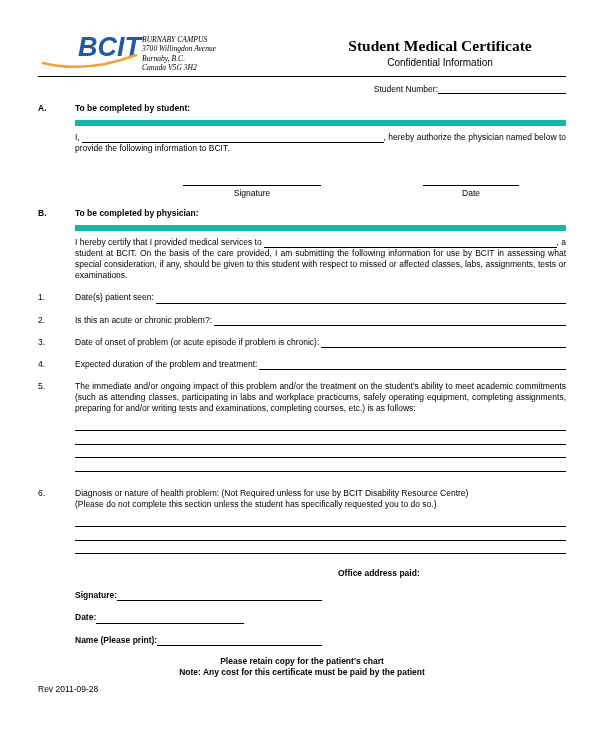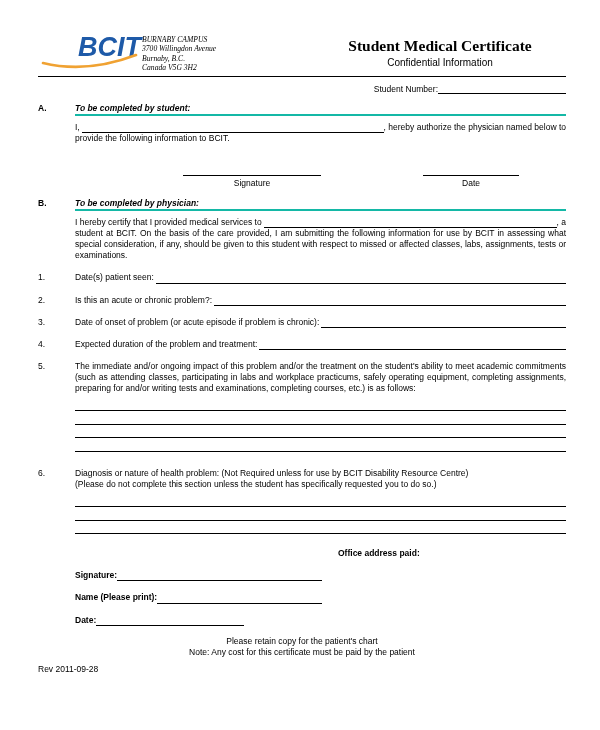--- a/index.html
+++ b/index.html
@@ -33,42 +33,42 @@
   .blank { border-bottom:1px solid #000; display:inline-block; height:10px; }
   .grow { flex:1 1 auto; }
   .row { display:flex; align-items:flex-end; }
   .just { text-align:justify; }
 
   .sn-row { display:flex; justify-content:flex-end; margin-top:7px; }
   .sn-blank { width:128px; }
 
   .sec { display:flex; margin-top:8px; }
   .col { width:37px; flex:0 0 37px; }
-  .sec-head { flex:1; border-bottom:2px solid #14b8a6; padding-bottom:0;font-style:italic; }
+  .sec-head { flex:1; border-bottom:6px solid #14b8a6; padding-bottom:6px; }
 
   .indent { margin-left:37px; }
   .para { margin-top:6px; }
 
   .sig-row { display:flex; margin-top:22px; margin-left:37px; }
   .sig-box { text-align:center; }
   .sig-box .line { border-bottom:1px solid #000; height:10px; }
   .sig-label { margin-top:2px; }
 
   .q { display:flex; margin-top:11px; }
   .q-body { flex:1;justify-content:flex-end; }
   .q .blank { margin-left:2px; }
 
   .wlines { margin-left:37px; margin-top:4px; }
   .wline { border-bottom:1px solid #000; height:13.5px; }
 
   .stamp-row { margin-top:14px; margin-left:300px; }
 
   .sig-field { display:flex; align-items:flex-end; margin-left:37px; margin-top:11px; }
 
-  .footer-note { text-align:center; font-weight:normal; }
+  .footer-note { text-align:center; font-weight:bold; }
   .fn1 { margin-top:10px; }
   .rev { margin-top:6px; }
 </style>
 </head>
 <body>
 
 <div class="page">
 
   <div class="header">
     <div class="logo">
@@ -193,25 +193,25 @@
 
   <div class="stamp-row">
     <span class="b">Office address paid:</span>
   </div>
 
   <div class="sig-field">
     <span class="b">Signature:</span>
     <span class="blank" style="width:205px;"></span>
   </div>
   <div class="sig-field">
+    <span class="b">Date:</span>
+    <span class="blank" style="width:148px;"></span>
+  </div>
+  <div class="sig-field">
     <span class="b">Name (Please print):</span>
     <span class="blank" style="width:165px;"></span>
-  </div>
-  <div class="sig-field">
-    <span class="b">Date:</span>
-    <span class="blank" style="width:148px;"></span>
   </div>
 
   <div class="footer-note fn1">Please retain copy for the patient's chart</div>
   <div class="footer-note">Note: Any cost for this certificate must be paid by the patient</div>
   <div class="rev">Rev 2011-09-28</div>
 
 </div>
 
 </body></html>

